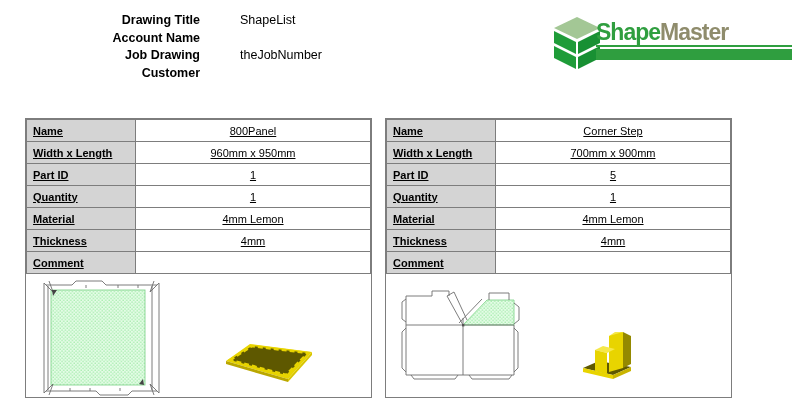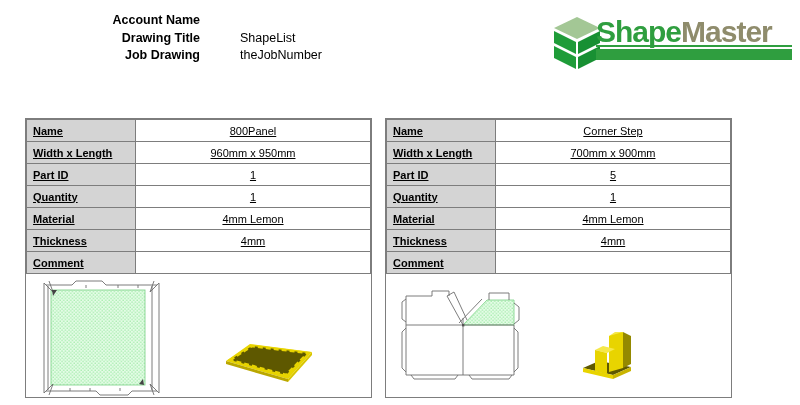--- a/index.html
+++ b/index.html
@@ -11,21 +11,21 @@
   
   .meta { position:absolute; left:0; top:12px; }
   .meta-row { line-height:17.5px; font-size:12.5px; white-space:nowrap; }
   .meta-label { display:inline-block; width:200px; text-align:right; font-weight:bold; }
   .meta-value { display:inline-block; margin-left:40px; }
 
   
   .logo { position:absolute; left:552px; top:13px; width:240px; height:58px; }
   .logo-icon { position:absolute; left:0; top:2px; }
   .logo-textwrap { position:absolute; left:44px; top:6px; width:196px; }
-  .logo-text { font-size:30px; font-weight:bold; letter-spacing:-1px; line-height:26px;
+  .logo-text { font-size:23px; font-weight:bold; letter-spacing:-1px; line-height:26px;
                border-bottom:2px solid #2f9e3f; display:block; padding-bottom:0px; }
   .logo-green { color:#2f9e3f; }
   .logo-taupe { color:#8f8c6c; }
   .logo-bar { height:11px; background:#2f9e3f; margin-top:2px; }
 
   
   .panels { position:absolute; left:25px; top:118px; display:flex; gap:13px;text-decoration:underline; }
   .panel { width:347px; height:280px; border:1px solid #7d7d7d; box-sizing:border-box; background:#fff; }
   table.spec { border-collapse:collapse; width:100%; table-layout:fixed; }
   table.spec td {
@@ -41,27 +41,30 @@
   .svg-dieline-right { left:15px; top:14px; }
   .svg-render-right  { left:193px; top:50px; }
 </style>
 </head>
 <body>
 
 <div class="page">
 
   <div class="meta">
     <div class="meta-row">
+      <span class="meta-label">Drawing Title</span><span class="meta-value">ShapeList</span>
+    </div>
+    <div class="meta-row">
       <span class="meta-label">Account Name</span><span class="meta-value"></span>
     </div>
     <div class="meta-row">
-      <span class="meta-label">Drawing Title</span><span class="meta-value">ShapeList</span>
-    </div>
-    <div class="meta-row">
       <span class="meta-label">Job Drawing</span><span class="meta-value">theJobNumber</span>
+    </div>
+    <div class="meta-row">
+      <span class="meta-label">Customer</span><span class="meta-value"></span>
     </div>
   </div>
 
   <div class="logo">
     <svg class="logo-icon" width="50" height="56" viewBox="0 0 50 56">
       <polygon points="25,2 48,13 25,24 2,13" fill="#a3c795"></polygon>
       <polygon points="2,16 24,27 24,39 2,28" fill="#1f9c39"></polygon>
       <polygon points="2,31 24,42 24,54 2,43" fill="#1f9c39"></polygon>
       <polygon points="26,27 48,16 48,28 26,39" fill="#189033"></polygon>
       <polygon points="26,42 48,31 48,43 26,54" fill="#189033"></polygon>

